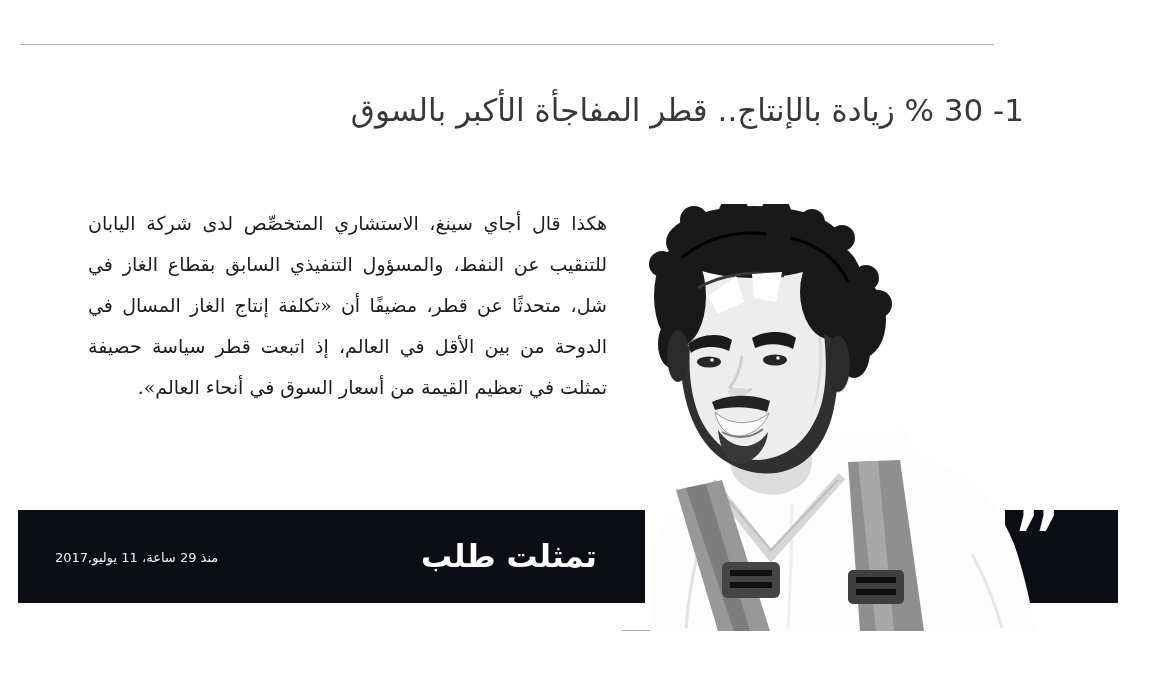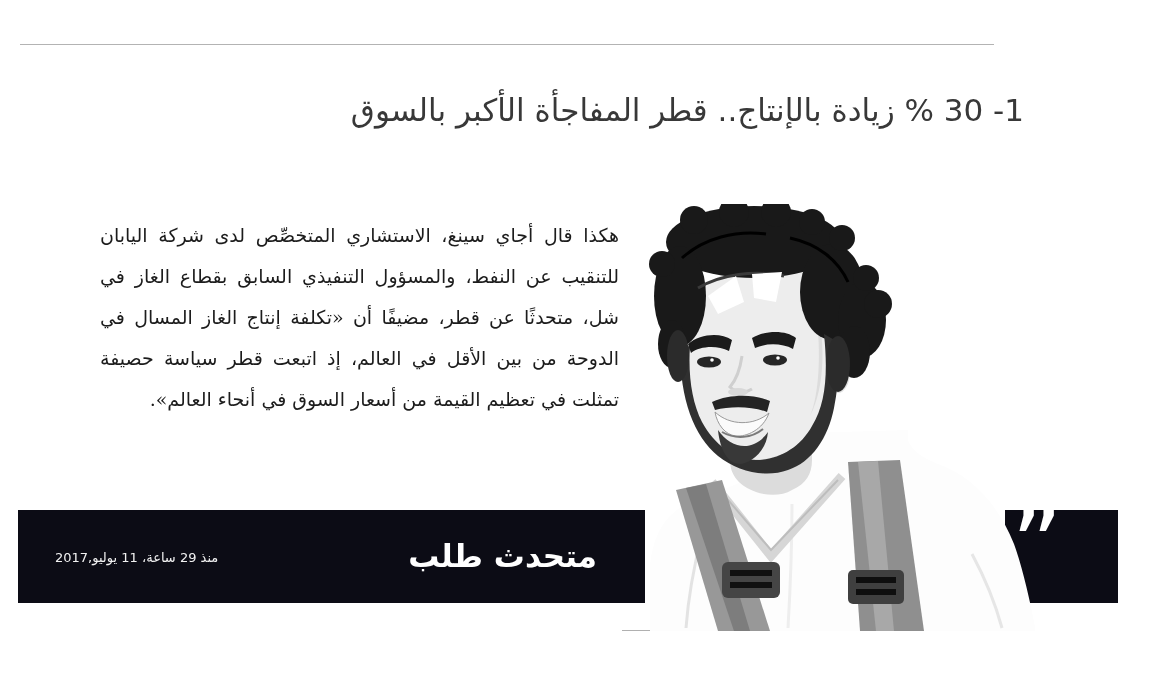--- a/index.html
+++ b/index.html
@@ -5,21 +5,21 @@
   html,body{margin:0;padding:0;background:#ffffff;}
   body{font-family:"DejaVu Sans",sans-serif;}
   .canvas{position:relative;width:1166px;height:676px;background:#ffffff;overflow:hidden;padding-left:29px;}
 
   .top-divider{position:absolute;left:20px;top:44px;width:974px;height:1px;background:#b3b3b3;}
 
   .headline{position:absolute;left:300px;right:171px;top:84px;margin:0;
     direction:rtl;text-align:right;font-size:31px;line-height:52px;font-weight:400;
     color:#383838;font-family:"DejaVu Sans",sans-serif;letter-spacing:-0.5px;}
 
-  .body-text{position:absolute;left:88px;top:203px;width:519px;margin:12px;
+  .body-text{position:absolute;left:88px;top:203px;width:519px;margin:0;
     direction:rtl;text-align:justify;font-size:19px;line-height:41px;color:#1c1c1c;
     font-family:"DejaVu Serif","DejaVu Sans",sans-serif;}
 
   .bar-left{position:absolute;left:18px;top:510px;width:627px;height:93px;background:#0c0c15;}
   .author-name{position:absolute;right:48px;top:50%;transform:translateY(-52%);
     direction:rtl;color:#ffffff;font-size:31px;font-weight:700;white-space:nowrap;}
   .timestamp{position:absolute;left:37px;top:50%;transform:translateY(-50%);
     direction:rtl;color:#f2f2f2;font-size:13px;white-space:nowrap;letter-spacing:0.2px;}
 
   .quote-box{position:absolute;left:1005px;top:510px;width:113px;height:93px;background:#0c0c15;overflow:hidden;}
@@ -36,21 +36,21 @@
 
 <div class="canvas">
 
   <div class="top-divider"></div>
 
   <h1 class="headline" dir="rtl">1- 30 % زيادة بالإنتاج.. قطر المفاجأة الأكبر بالسوق</h1>
 
   <p class="body-text" dir="rtl">هكذا قال أجاي سينغ، الاستشاري المتخصِّص لدى شركة اليابان للتنقيب عن النفط، والمسؤول التنفيذي السابق بقطاع الغاز في شل، متحدثًا عن قطر، مضيفًا أن «تكلفة إنتاج الغاز المسال في الدوحة من بين الأقل في العالم، إذ اتبعت قطر سياسة حصيفة تمثلت في تعظيم القيمة من أسعار السوق في أنحاء العالم».</p>
 
   <div class="bar-left" style="background-color: rgb(12, 12, 21);">
-    <span class="author-name" dir="rtl">متحدث طلب</span>
+    <span class="author-name" dir="rtl">تمثلت طلب</span>
     <span class="timestamp" dir="rtl">منذ 29 ساعة، 11 يوليو,2017</span>
   </div>
 
   <div class="quote-box" style="background-color: rgb(12, 12, 21);">
     <span class="quote-glyph">”</span>
   </div>
 
   <div class="photo-underline"></div>
 
   <div class="photo-wrap">

